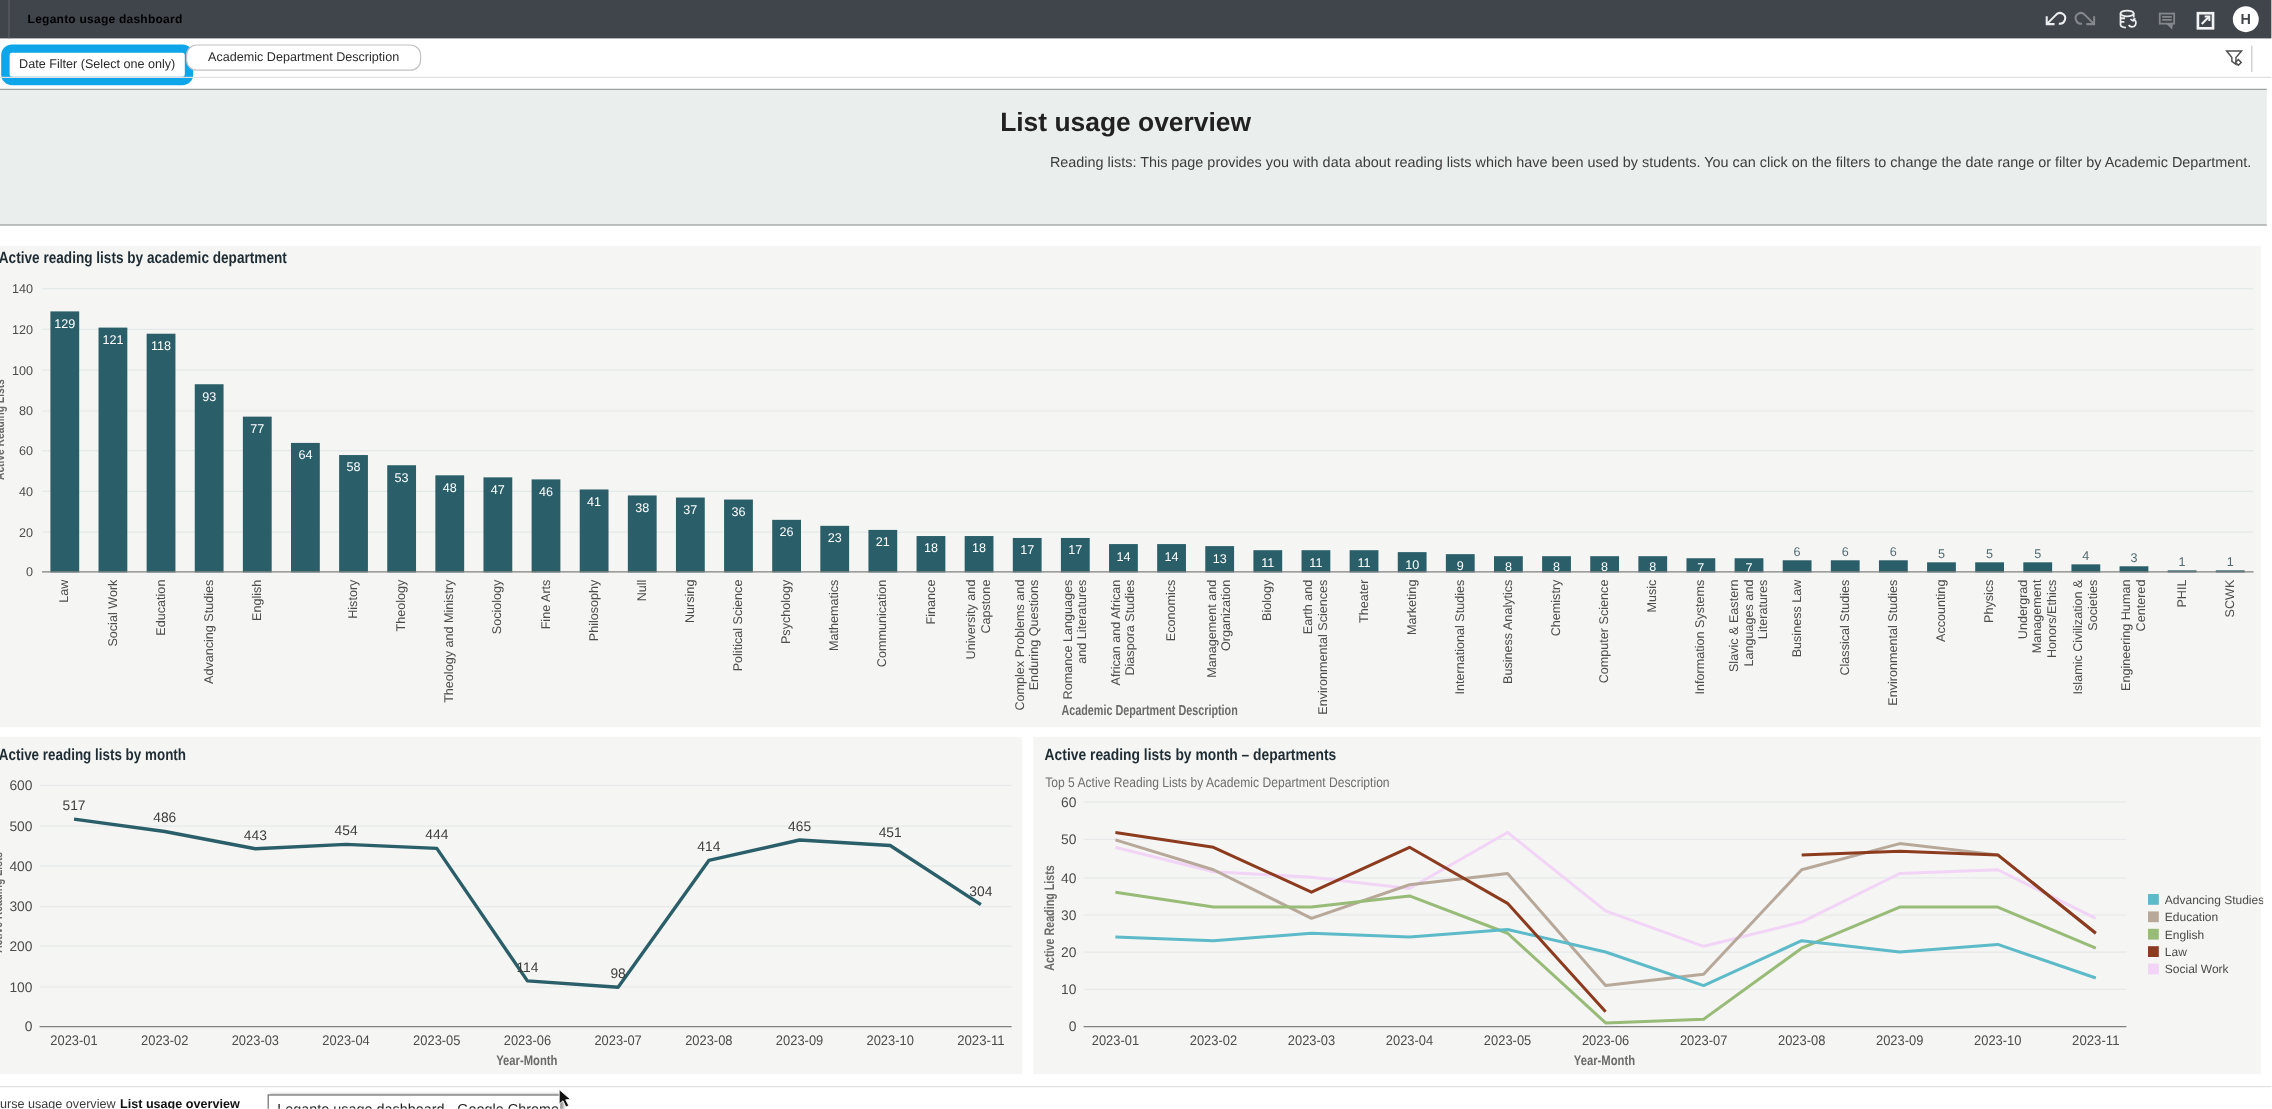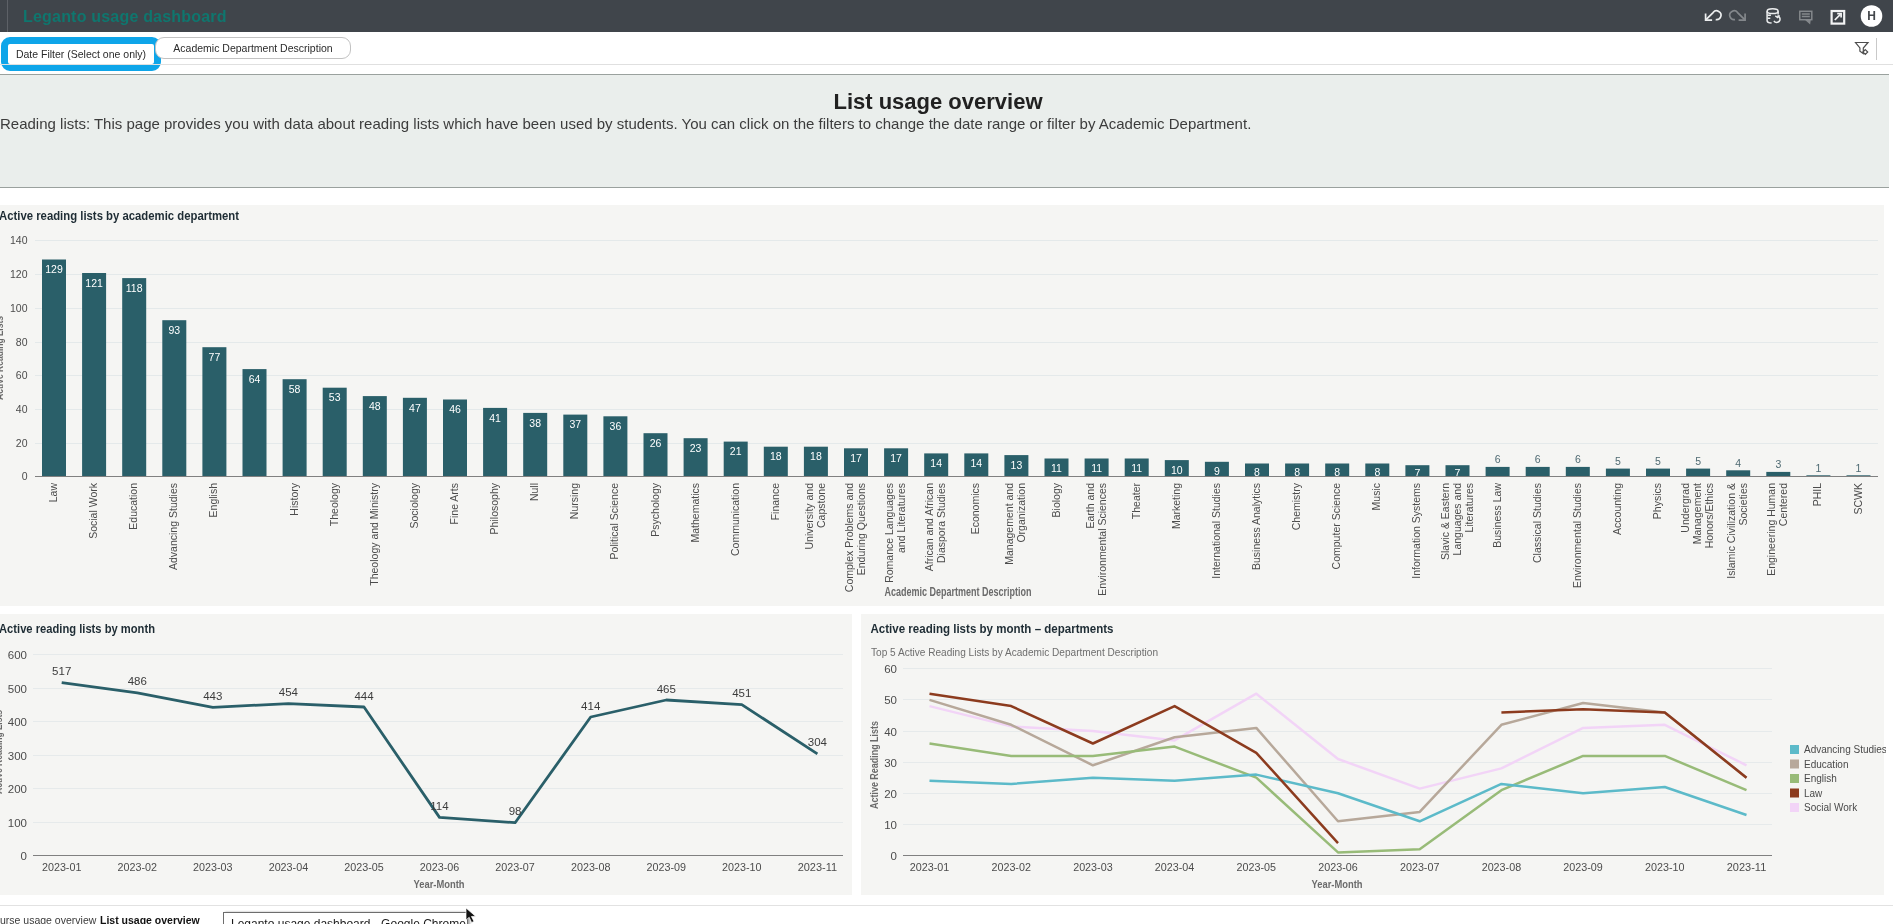--- a/index.html
+++ b/index.html
@@ -1,21 +1,21 @@
 <!DOCTYPE html>
 <html><head><meta charset="utf-8">
 <style>
 html,body{margin:0;padding:0;}
 body{width:1893px;height:924px;background:#ffffff;font-family:'Liberation Sans', sans-serif;overflow:hidden;position:relative;}
 .abs{position:absolute;}
 </style></head>
 <body>
 <div class="abs" style="left:0;top:0;width:1893px;height:32px;background:#40454b"></div>
 <div class="abs" style="left:7px;top:0;width:1px;height:32px;background:#5d6167"></div>
-<div class="abs" style="left:23px;top:0;height:32px;line-height:33px;color:#0f766e;font-size:16px;font-weight:bold;letter-spacing:0.2px">Leganto usage dashboard</div>
+<div class="abs" style="left:23px;top:0;height:32px;line-height:33px;color:#000000;font-size:10px;font-weight:bold;letter-spacing:0.2px">Leganto usage dashboard</div>
 <svg style="position:absolute;left:1695px;top:0" width="198" height="32" viewBox="0 0 198 32">
 <g stroke="#eceeef" stroke-width="1.7" fill="none">
       <path d="M10.6 13.6 L10.6 20.1 L17.1 20.1"></path>
       <path d="M11 19.7 L18.1 12.6 A4.4 4.4 0 1 1 20.7 19.6"></path>
     </g>
 <g stroke="#84888c" stroke-width="1.7" fill="none" transform="translate(60.7,0) scale(-1,1)">
       <path d="M10.6 13.6 L10.6 20.1 L17.1 20.1"></path>
       <path d="M11 19.7 L18.1 12.6 A4.4 4.4 0 1 1 20.7 19.6"></path>
     </g>
 <g stroke="#eceeef" stroke-width="1.5" fill="none">
@@ -41,21 +41,21 @@
 <div class="abs" style="left:1px;top:37px;width:146px;height:20px;border:7px solid #0ea5e9;border-radius:9px;background:#fff;text-align:center;line-height:20px;font-size:10.5px;color:#2b2b2b">Date Filter (Select one only)</div>
 <div class="abs" style="left:155px;top:37px;width:194px;height:20px;border:1px solid #c2c2c2;border-radius:9px;background:#fff;text-align:center;line-height:20px;font-size:10.5px;color:#2b2b2b">Academic Department Description</div>
 <svg style="position:absolute;left:1853px;top:39px" width="18" height="18" viewBox="0 0 18 18">
     <path d="M2.5 3.5 H15 L10.3 9 V14.6 L6.9 12.2 V9 Z" stroke="#4d4d4d" stroke-width="1.2" fill="none"></path>
     <path d="M12.3 10.6 L14.7 13 L12.3 15.4 L9.9 13 Z" stroke="#4d4d4d" stroke-width="1.2" fill="#ffffff"></path>
   </svg>
 <div class="abs" style="left:1876px;top:38px;width:1px;height:22px;background:#c9c9c9"></div>
 <div class="abs" style="left:0;top:64px;width:1893px;height:1px;background:#e0e0e0"></div>
 <div class="abs" style="left:0;top:74px;width:1889px;height:114px;background:#eaeeec;border-top:1px solid #9aa19e;border-bottom:1px solid #9aa19e;box-sizing:border-box"></div>
 <div class="abs" style="left:0;top:89px;width:1876px;text-align:center;font-size:22px;font-weight:bold;color:#212121">List usage overview</div>
-<div class="abs" style="left:0;top:115px;width:1876px;text-align:left;font-size:15px;color:#3c3c3c">Reading lists: This page provides you with data about reading lists which have been used by students. You can click on the filters to change the date range or filter by Academic Department.</div>
+<div class="abs" style="left:0;top:128px;width:1876px;text-align:right;font-size:12px;color:#3c3c3c">Reading lists: This page provides you with data about reading lists which have been used by students. You can click on the filters to change the date range or filter by Academic Department.</div>
 <svg style="position:absolute;left:0;top:205px" width="1886" height="401" viewBox="0 205 1886 401">
 <rect x="0" y="205" width="1884" height="401" fill="#f5f5f3"></rect>
 <text x="-1" y="219.5" font-size="13.5" font-weight="bold" fill="#1e2c34" textLength="240" lengthAdjust="spacingAndGlyphs">Active reading lists by academic department</text>
 <text x="27.5" y="480.2" font-size="10.5" fill="#4c4c4c" text-anchor="end">0</text>
 <line x1="35" y1="443.5" x2="1878" y2="443.5" stroke="#e4e9ea" stroke-width="1"></line>
 <text x="27.5" y="447.2" font-size="10.5" fill="#4c4c4c" text-anchor="end">20</text>
 <line x1="35" y1="409.5" x2="1878" y2="409.5" stroke="#e4e9ea" stroke-width="1"></line>
 <text x="27.5" y="413.2" font-size="10.5" fill="#4c4c4c" text-anchor="end">40</text>
 <line x1="35" y1="375.5" x2="1878" y2="375.5" stroke="#e4e9ea" stroke-width="1"></line>
 <text x="27.5" y="379.2" font-size="10.5" fill="#4c4c4c" text-anchor="end">60</text>

